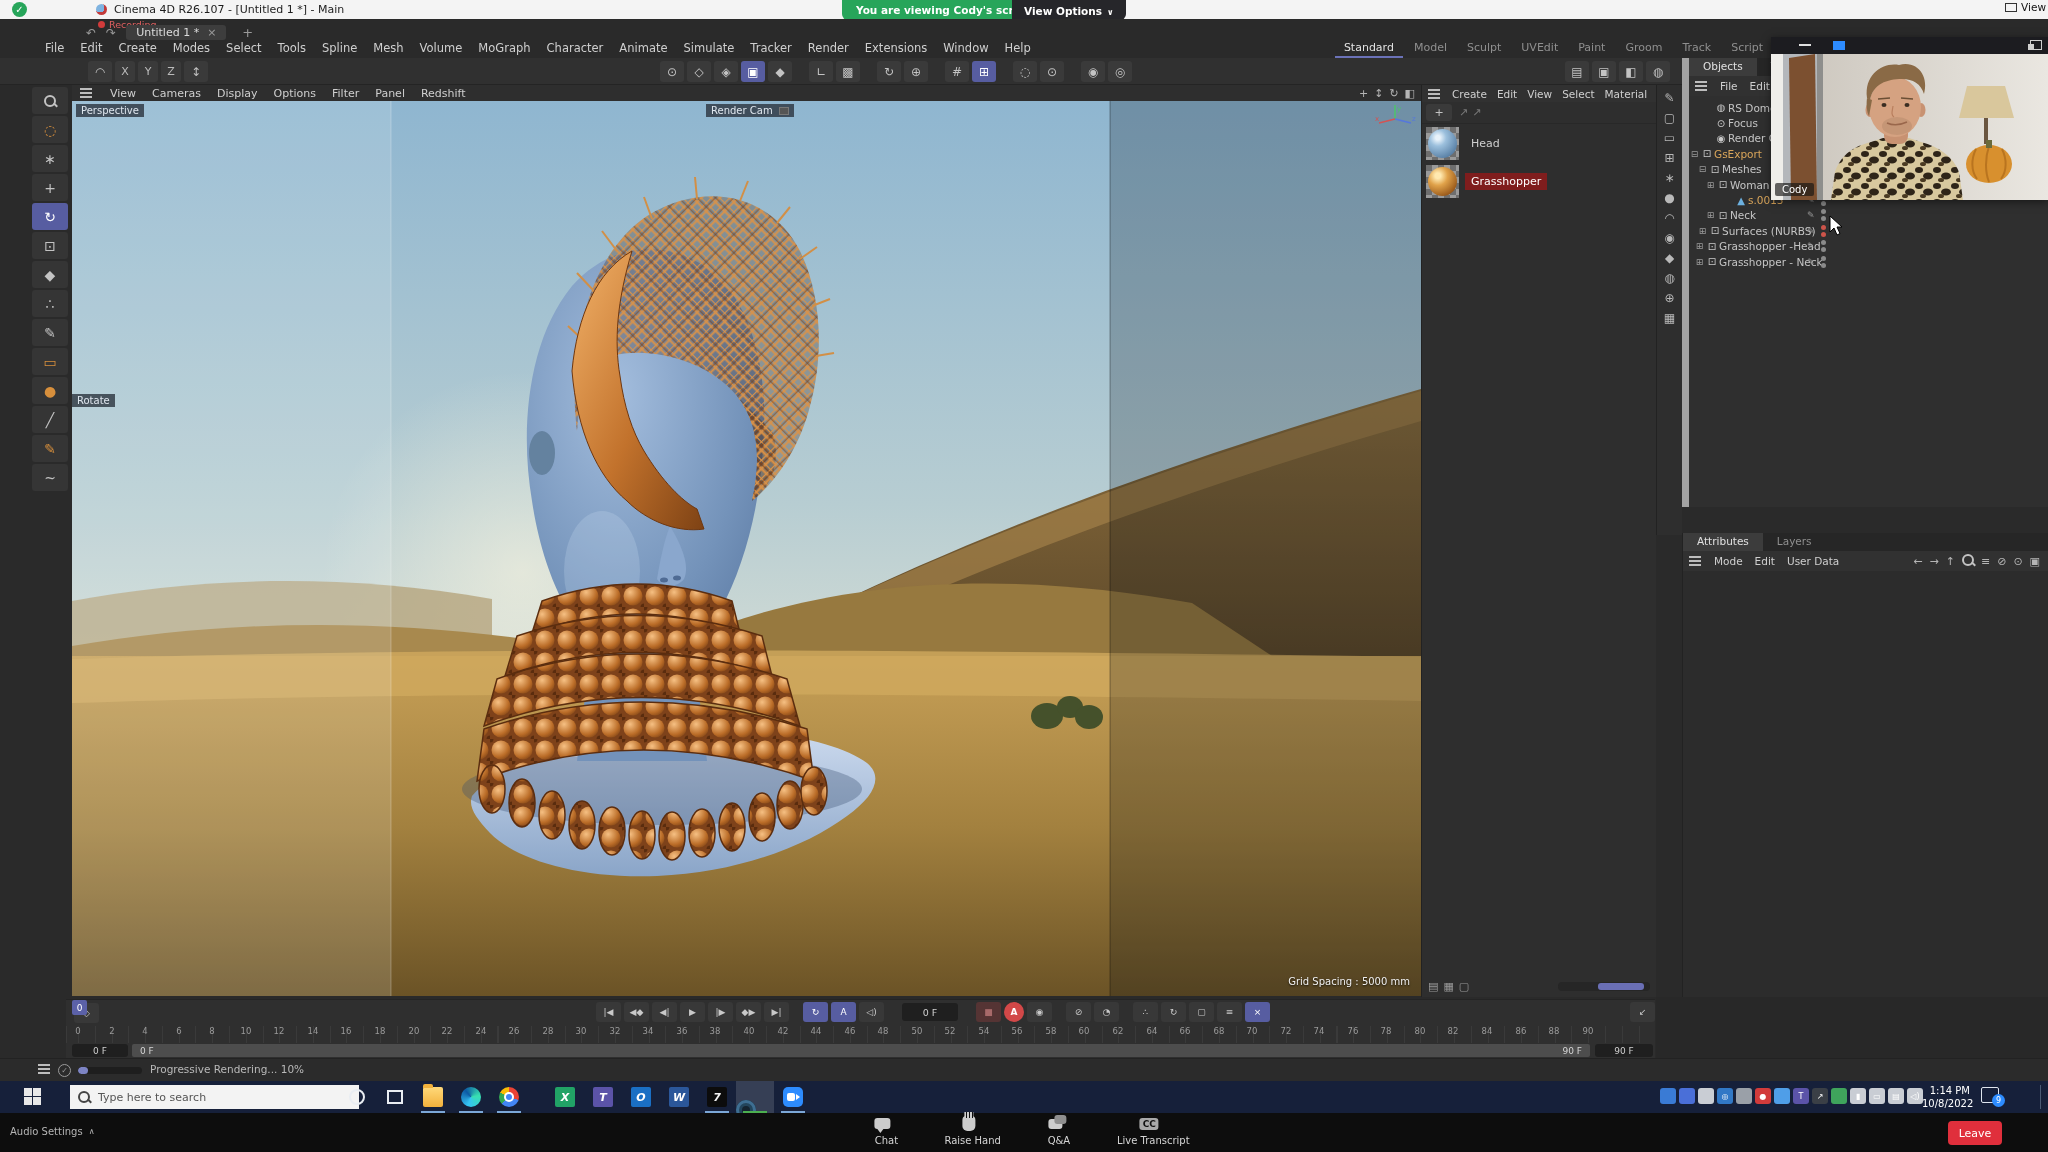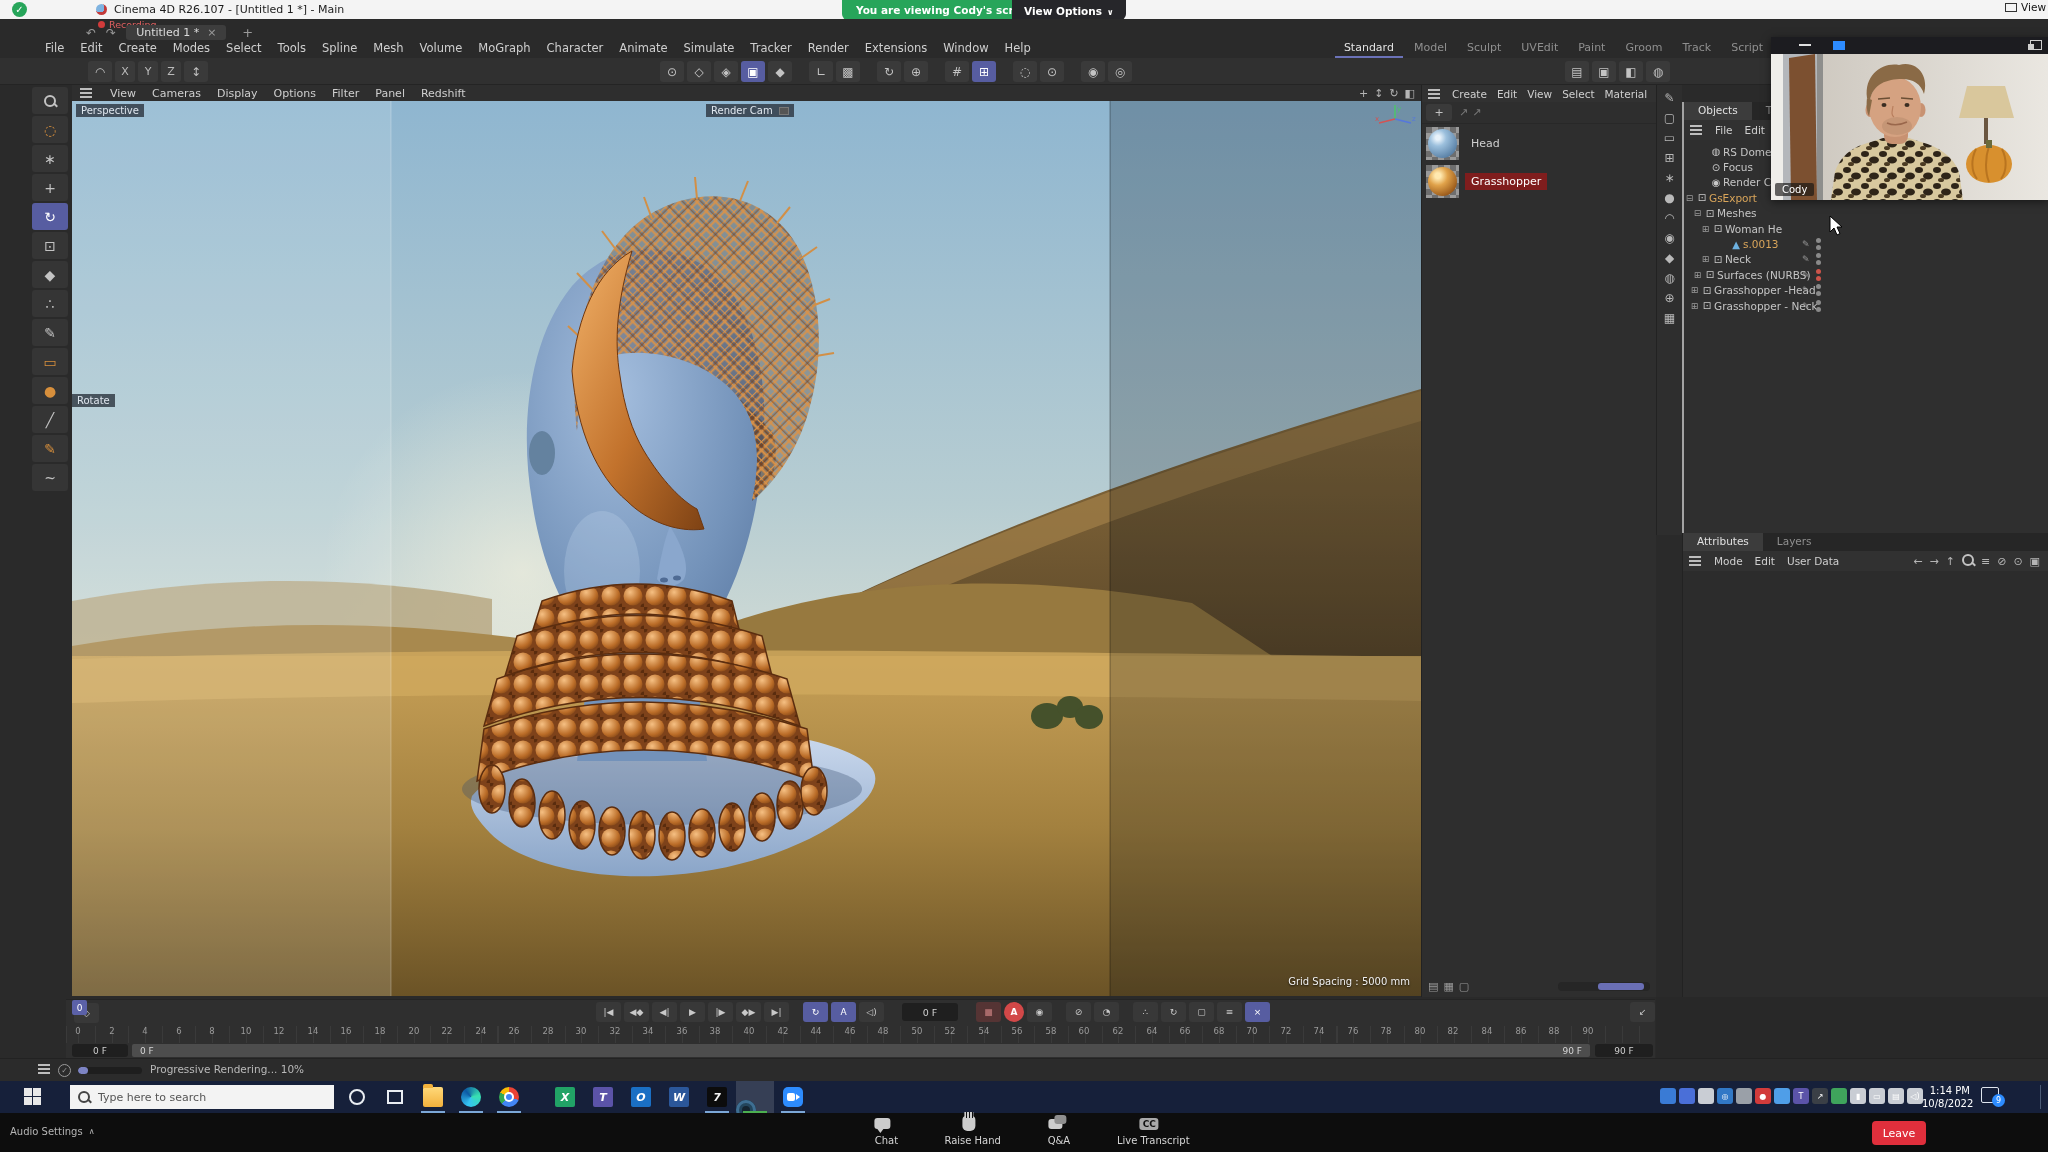--- a/index.html
+++ b/index.html
@@ -91,21 +91,21 @@
   .mrow.selected .mlabel{background:#7f1d1d;color:#fff;text-align:center;}
   .matfooter{position:absolute;left:0;bottom:2px;width:100%;height:18px;display:flex;align-items:center;gap:5px;padding:0 6px;}
   .mficon{color:#9a9a9a;font-size:11px;}
   .matslider{margin-left:auto;width:92px;height:9px;background:#262626;border-radius:4px;position:relative;}
   .matslider i{position:absolute;left:40px;top:1px;width:46px;height:7px;border-radius:3px;background:#6a6fb5;}
   
   .rpal{position:absolute;left:1656px;top:66px;width:26px;height:450px;background:#2e2e2e;border-left:1px solid #222;
         display:flex;flex-direction:column;align-items:center;gap:6px;padding-top:6px;}
   .rpal span{color:#b9b9b9;font-size:12px;}
   
-  .objpanel{position:absolute;left:1682px;top:39px;width:366px;height:449px;background:#2f2f2f;border-left:2px solid #a3a3a3;margin-top:44px;}
+  .objpanel{position:absolute;left:1682px;top:39px;width:366px;height:449px;background:#2f2f2f;border-left:7px solid #a3a3a3;}
   .ptabs{display:flex;height:18px;background:#262626;}
   .ptab{padding:2px 14px;font-size:10.5px;color:#8f8f8f;}
   .ptab.active{background:#3c3c3c;color:#e0e0e0;}
   .objmenu{display:flex;align-items:center;gap:1px;height:20px;padding-left:4px;background:#313131;}
   .objmenu .menu-item{font-size:10.5px;padding:1px 6px;}
   .otree{position:absolute;left:0;top:42px;width:100%;}
   .orow{position:relative;display:flex;align-items:center;height:15.4px;font-size:10.5px;}
   .oind{display:inline-block;height:1px;flex:none;}
   .oexp{width:11px;flex:none;color:#9a9a9a;font-size:9px;text-align:center;}
   .oglyph{width:14px;flex:none;font-size:10px;text-align:center;}
@@ -151,21 +151,21 @@
   .statusbar{position:absolute;left:0;top:1039px;width:2048px;height:23px;background:#2b2b2b;border-top:1px solid #222;}
   .sb-ic{position:absolute;top:5px;color:#9a9a9a;font-size:10px;}
   .checkc{width:13px;height:13px;border:1px solid #9a9a9a;border-radius:50%;display:flex;align-items:center;justify-content:center;font-size:8px;}
   .pbar{position:absolute;left:78px;top:8px;width:64px;height:7px;background:#1e1e1e;border-radius:4px;overflow:hidden;}
   .pbar i{display:block;height:100%;background:#7d84c4;border-radius:4px;}
   .sbtext{position:absolute;left:150px;top:4px;font-size:10.5px;color:#b9b9b9;}
   
   .taskbar{position:absolute;left:0;top:1081px;width:2048px;height:32px;background:#16203a;}
   .startbtn{position:absolute;left:24px;top:7px;width:17px;height:17px;display:grid;grid-template-columns:8px 8px;gap:1px;}
   .startbtn i{background:#e8e8e8;width:8px;height:8px;}
-  .searchbox{position:absolute;left:70px;top:4px;width:264px;height:24px;background:#f3f3f3;display:flex;align-items:center;gap:8px;padding-left:8px;}
+  .searchbox{position:absolute;left:70px;top:4px;width:289px;height:24px;background:#f3f3f3;display:flex;align-items:center;gap:8px;padding-left:8px;}
   .searchbox .mag::before{border-color:#444;}
   .searchbox .mag::after{background:#444;}
   .searchph{font-size:11px;color:#555;}
   .tb-apps{position:absolute;left:338px;top:0;height:32px;display:flex;}
   .app{width:38px;height:32px;display:flex;align-items:center;justify-content:center;position:relative;}
   .app.gap{margin-left:18px;}
   .app.open::after{content:"";position:absolute;left:7px;bottom:0;width:24px;height:2px;background:#7ba7d7;}
   .app.active{background:rgba(255,255,255,0.14);}
   .app.active::after{background:#4caf50;}
   .appicon{width:20px;height:20px;display:flex;align-items:center;justify-content:center;color:#fff;font-size:11px;font-weight:bold;}
@@ -204,21 +204,21 @@
   .mi{position:relative;display:inline-block;}
   .mi.chat{width:16px;height:11px;background:#ccc;border-radius:3px;}
   .mi.chat::after{content:"";position:absolute;left:3px;bottom:-4px;border-left:3px solid transparent;border-right:3px solid transparent;border-top:4px solid #ccc;}
   .chatcaret{font-size:8px;color:#bbb;margin-left:8px;}
   .mi.hand{width:13px;height:15px;background:#ccc;border-radius:4px 4px 5px 5px;}
   .mi.hand::before{content:"";position:absolute;left:2px;top:-4px;width:9px;height:6px;
      background:linear-gradient(90deg,#ccc 0 2px,#0d0d0d 2px 3px,#ccc 3px 5px,#0d0d0d 5px 6px,#ccc 6px 8px,#0d0d0d 8px 9px,#ccc 9px);}
   .mi.qa{width:14px;height:10px;background:#ccc;border-radius:3px;}
   .mi.qa::before{content:"";position:absolute;left:6px;top:-4px;width:12px;height:9px;background:#8f8f8f;border-radius:3px;}
   .mi.cc{padding:1px 3px;border-radius:3px;background:#a9a9a9;color:#111;font-size:9px;font-weight:bold;}
-  .leavebtn{position:absolute;left:1872px;top:8px;width:54px;height:24px;background:#e02f3c;color:#fff;border-radius:4px;
+  .leavebtn{position:absolute;left:1948px;top:8px;width:54px;height:24px;background:#e02f3c;color:#fff;border-radius:4px;
             font-size:11px;display:flex;align-items:center;justify-content:center;}
   
   .webcam{position:absolute;left:1771px;top:18px;width:277px;height:163px;z-index:20;box-shadow:0 2px 8px rgba(0,0,0,.5);}
   .wc-title{position:absolute;left:0;top:0;width:100%;height:17px;background:#1c1c20;}
   .wc-min{position:absolute;left:28px;top:7px;width:12px;height:2px;background:#e0e0e0;}
   .wc-blue{position:absolute;left:62px;top:4px;width:12px;height:9px;background:#2d8cff;}
   .wc-layout{position:absolute;right:6px;top:3px;width:12px;height:10px;border:1.5px solid #cfcfcf;}
   .wc-layout::before{content:"";position:absolute;left:-3px;top:3px;width:6px;height:6px;background:#cfcfcf;}
   .wc-video{position:absolute;left:0;top:17px;width:277px;height:146px;overflow:hidden;background:#d8d4cd;}
   .wc-name{position:absolute;left:4px;bottom:4px;background:rgba(20,20,20,.65);color:#fff;font-size:10px;padding:1px 7px;border-radius:2px;z-index:3;}

